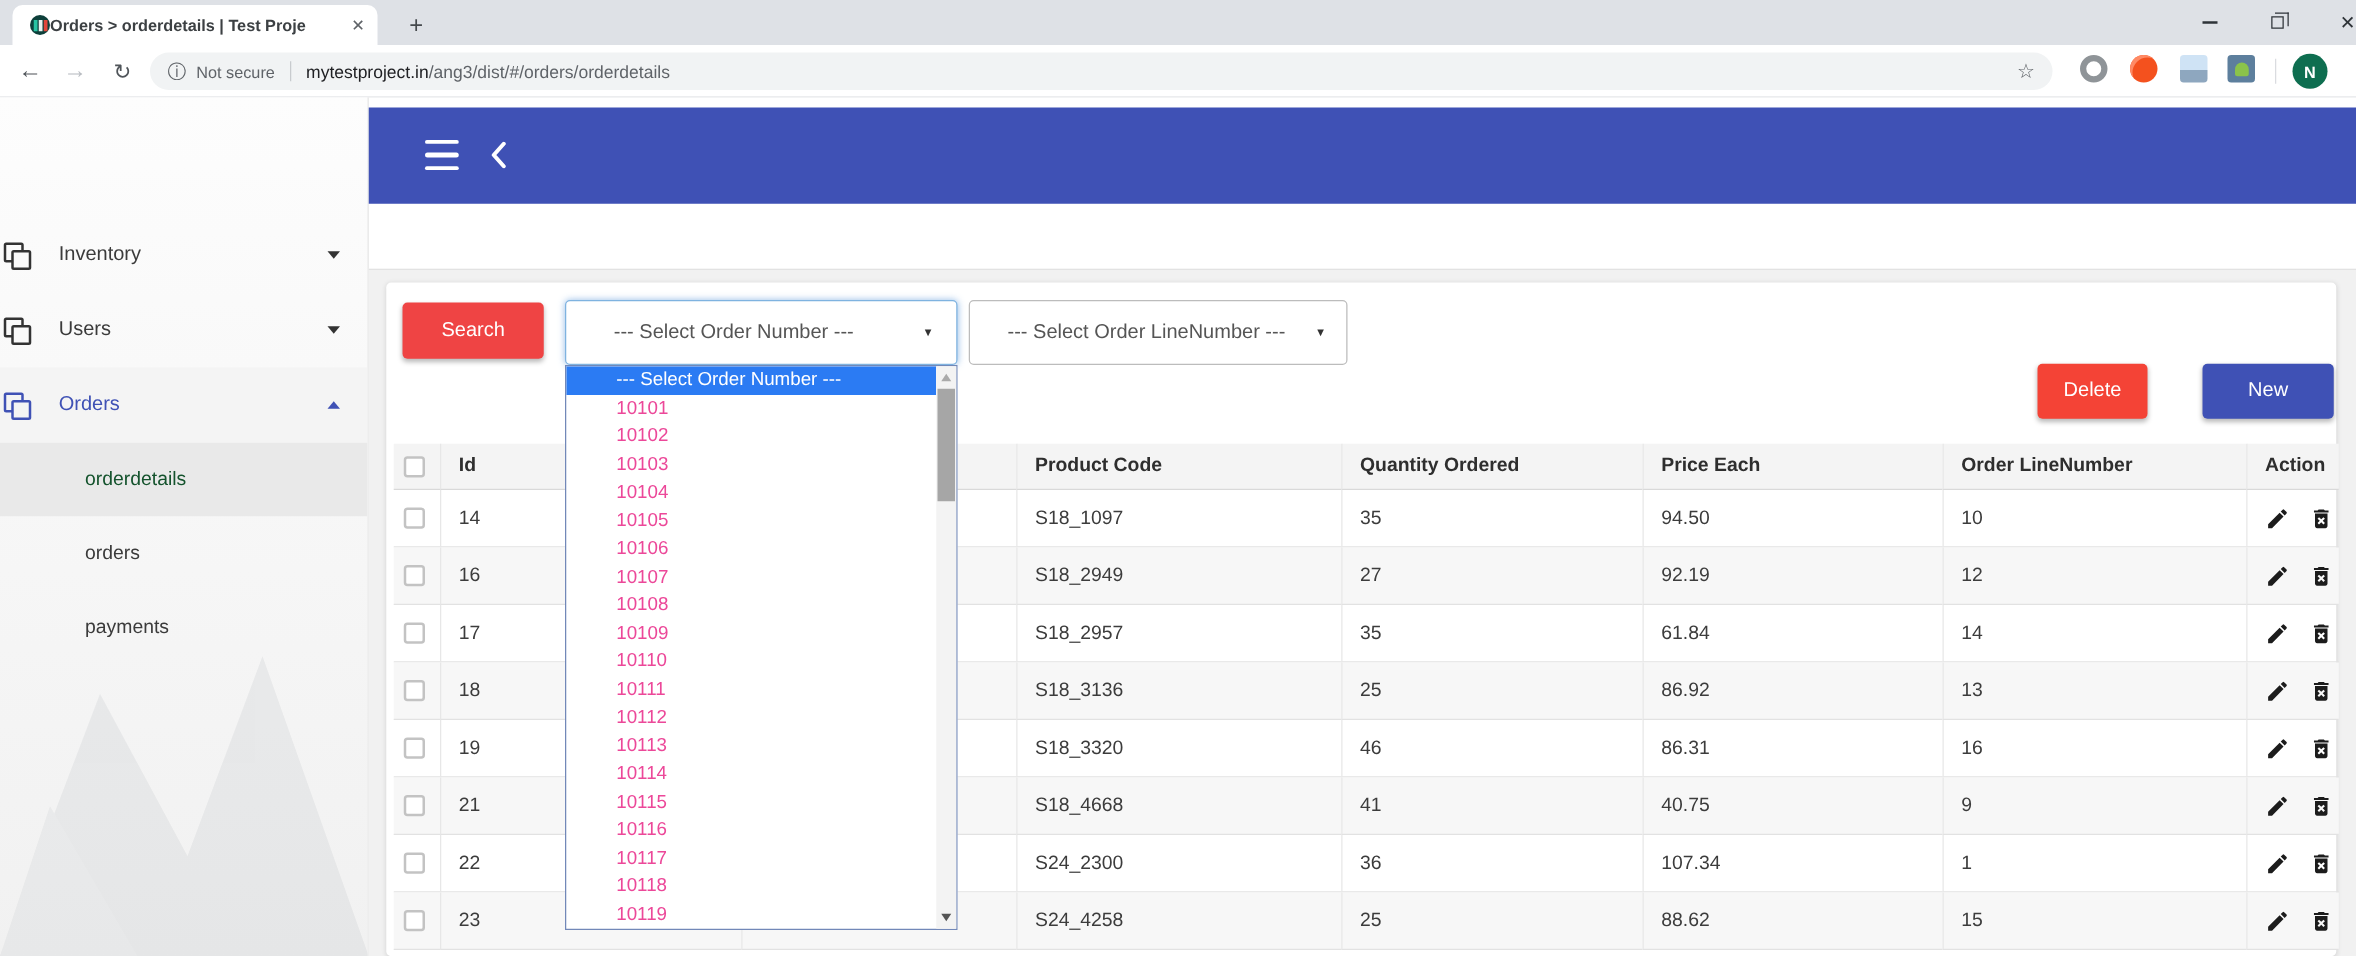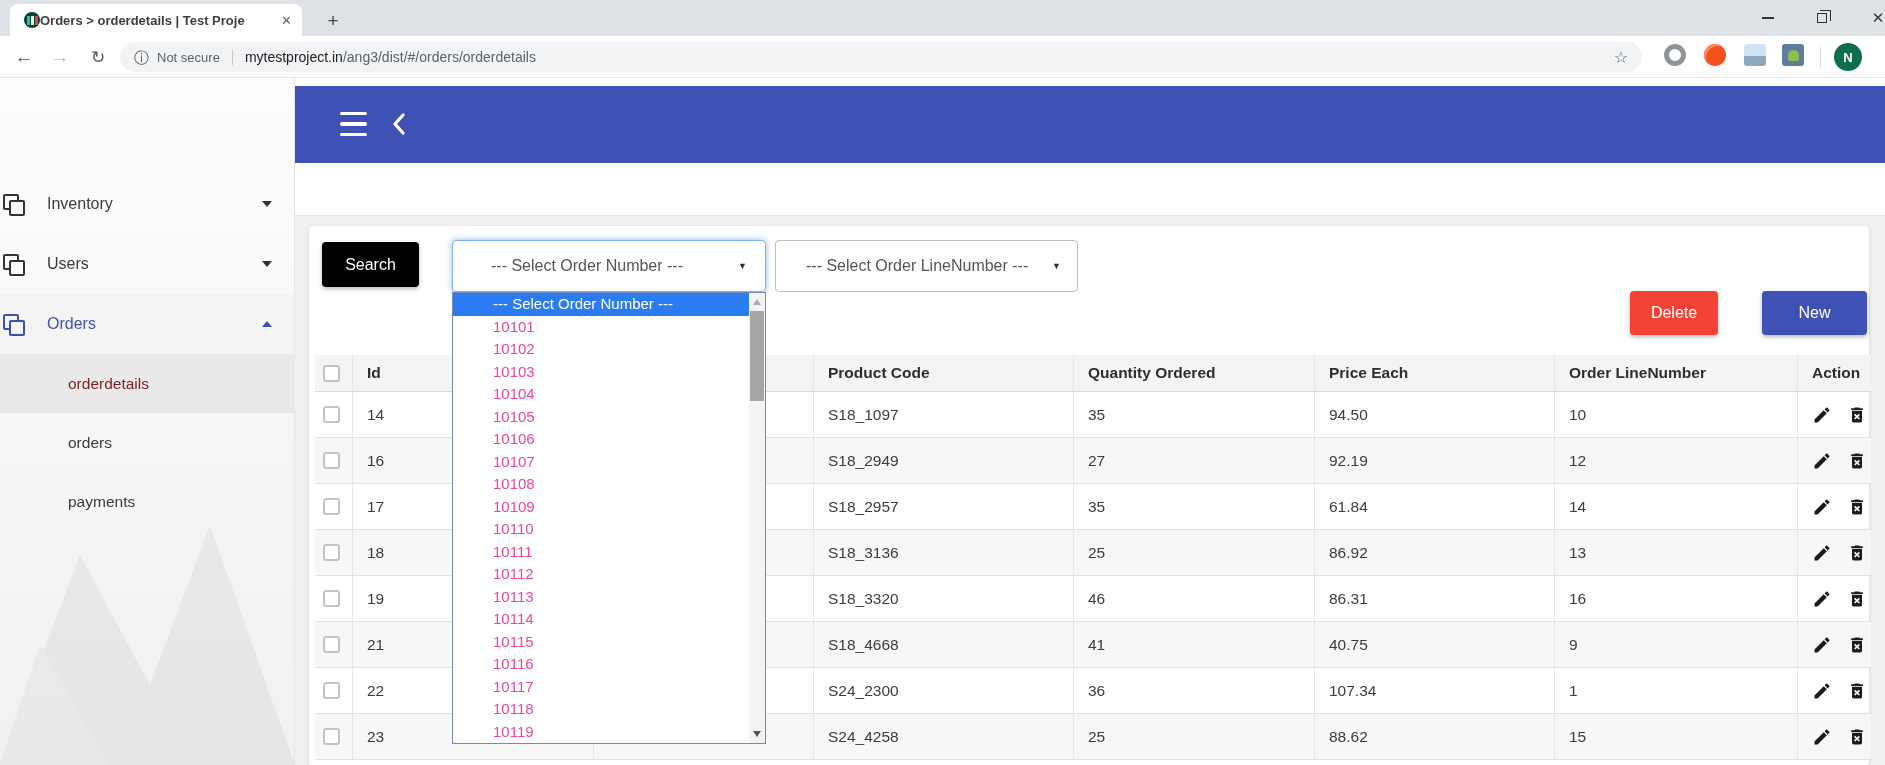--- a/index.html
+++ b/index.html
@@ -51,29 +51,29 @@
 .layers{width:20px;height:20px;position:relative;flex:0 0 20px;}
 .layers:before{content:"";position:absolute;left:0;top:0;width:12px;height:12px;border:2px solid #333;border-radius:2px;}
 .layers:after{content:"";position:absolute;left:6px;top:6px;width:12px;height:12px;border:2px solid #333;border-radius:2px;background:#fafafa;}
 .nav-item.active .layers:before,.nav-item.active .layers:after{border-color:#3f51b5;}
 .nav-item.active .layers:after{background:#f4f4f4;}
 .nav-label{margin-left:24px;}
 .chev{margin-left:auto;width:0;height:0;border-left:5px solid transparent;border-right:5px solid transparent;}
 .chev.down{border-top:6px solid #333;}
 .chev.up{border-bottom:6px solid #3f51b5;}
 .sub-item{height:59px;display:flex;align-items:center;padding-left:68px;font-size:15.5px;color:#3b3b3b;cursor:default;}
-.sub-item.active{background:#e9e9e9;color:#7f1d1d;}
+.sub-item.active{background:#e9e9e9;color:#14532d;}
 #appbar{position:absolute;left:295px;top:86px;width:1590px;height:77px;background:#3f51b5;}
 #hamburger{position:absolute;left:45px;top:26px;width:27px;height:24px;display:flex;flex-direction:column;justify-content:space-between;}
 #hamburger i{height:3.4px;background:#fff;border-radius:2px;display:block;}
 #back-chevron{position:absolute;left:96px;top:27px;}
 #content-bg{position:absolute;left:295px;top:215px;width:1590px;height:550px;background:#f1f1f1;border-top:1px solid #e2e2e2;}
 #card{position:absolute;left:309px;top:226px;width:1560px;height:539px;background:#fff;border-radius:4px;box-shadow:0 1px 4px rgba(0,0,0,.12);}
 .btn{position:absolute;display:flex;align-items:center;justify-content:center;color:#fff;font-size:16px;border-radius:4px;box-shadow:0 2px 4px rgba(0,0,0,.28);cursor:default;}
-#search-btn{left:13px;top:16px;width:97px;height:45px;background:#000000;}
+#search-btn{left:13px;top:16px;width:113px;height:45px;background:#ef4444;}
 #delete-btn{left:1321px;top:65px;width:88px;height:44px;background:#f44336;}
 #new-btn{left:1453px;top:65px;width:105px;height:44px;background:#3f51b5;}
 .select{position:absolute;top:14px;height:52px;background:#fff;border-radius:4px;display:flex;align-items:center;font-size:16px;color:#555;}
 #sel-order{left:143px;width:314px;border:1px solid #7fb3e0;box-shadow:0 0 6px rgba(120,170,225,.8);padding:0 18px 0 38px;}
 #sel-line{left:466px;width:303px;border:1px solid #bcbcbc;padding:0 16px 0 30px;}
 .sel-arrow{margin-left:auto;font-size:9px;color:#333;}
 
 #table{position:absolute;left:6px;top:129px;width:1556px;}
 .trow{display:grid;grid-template-columns:37px 241px 220px 260px 241px 240px 243px 74px;}
 .trow>div{border-bottom:1px solid #e2e2e2;border-left:1px solid #e7e7e7;display:flex;align-items:center;padding-left:14px;font-size:15.5px;color:#3c3c3c;height:46px;}

